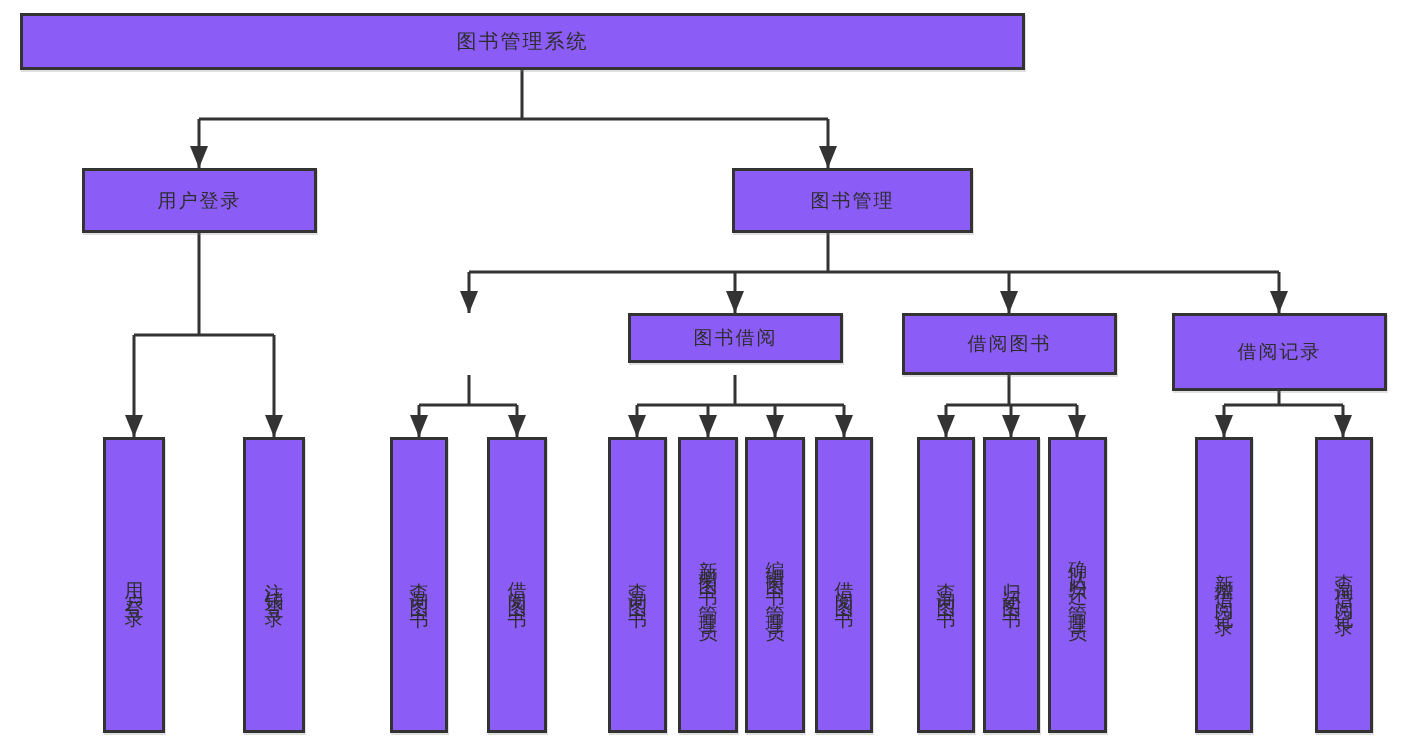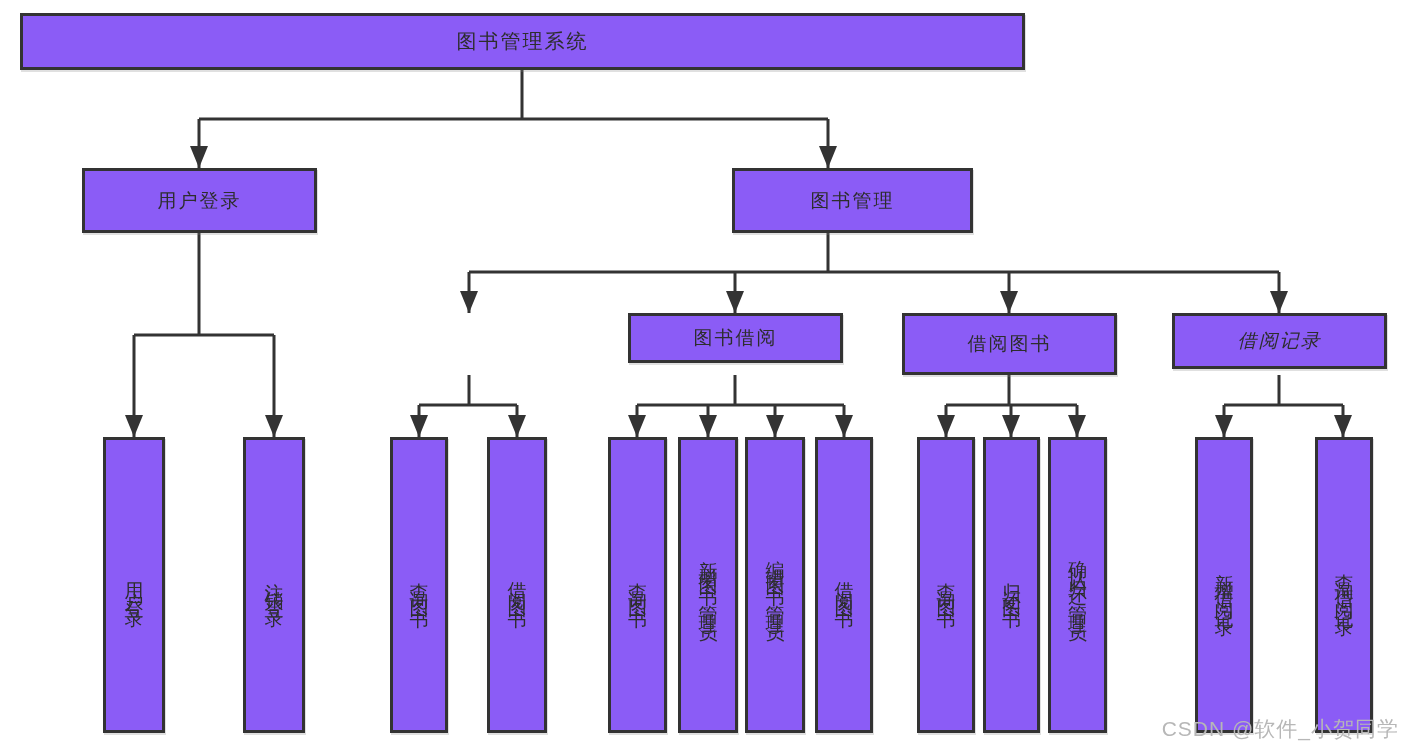--- a/index.html
+++ b/index.html
@@ -87,35 +87,34 @@
     </g>
   </svg>
 
   <div class="node root" style="left:20px; top:13px; width:1005px; height:57px;">图书管理系统</div>
 
   <div class="node" style="left:82px; top:168px; width:235px; height:65px;">用户登录</div>
   <div class="node" style="left:732px; top:168px; width:241px; height:65px;">图书管理</div>
 
   <div class="node" style="left:628px; top:313px; width:215px; height:50px;">图书借阅</div>
   <div class="node" style="left:902px; top:313px; width:215px; height:62px;">借阅图书</div>
-  <div class="node" style="left:1172px; top:313px; width:215px; height:56px;font-style:italic;">借阅记录</div>
+  <div class="node" style="left:1172px; top:313px; width:215px; height:78px;">借阅记录</div>
 
   <div class="node vert" style="left:103px; top:437px; width:62px; height:296px;">用户登录</div>
   <div class="node vert" style="left:243px; top:437px; width:62px; height:296px;">注销登录</div>
 
   <div class="node vert" style="left:390px; top:437px; width:58px; height:296px;">查询图书</div>
   <div class="node vert" style="left:487px; top:437px; width:60px; height:296px;">借阅图书</div>
 
   <div class="node vert" style="left:608px; top:437px; width:59px; height:296px;">查询图书</div>
   <div class="node vert" style="left:678px; top:437px; width:60px; height:296px;">新增图书（管理员）</div>
   <div class="node vert" style="left:745px; top:437px; width:60px; height:296px;">编辑图书（管理员）</div>
   <div class="node vert" style="left:815px; top:437px; width:58px; height:296px;">借阅图书</div>
 
   <div class="node vert" style="left:917px; top:437px; width:58px; height:296px;">查询图书</div>
   <div class="node vert" style="left:983px; top:437px; width:57px; height:296px;">归还图书</div>
   <div class="node vert" style="left:1048px; top:437px; width:59px; height:296px;">确认归还（管理员）</div>
 
   <div class="node vert" style="left:1195px; top:437px; width:58px; height:296px;">新增借阅记录</div>
   <div class="node vert" style="left:1315px; top:437px; width:58px; height:296px;">查询借阅记录</div>
 
-  <div class="watermark">CSDN @软件_小贺同学</div>
 
 </div>
 
 </body></html>

